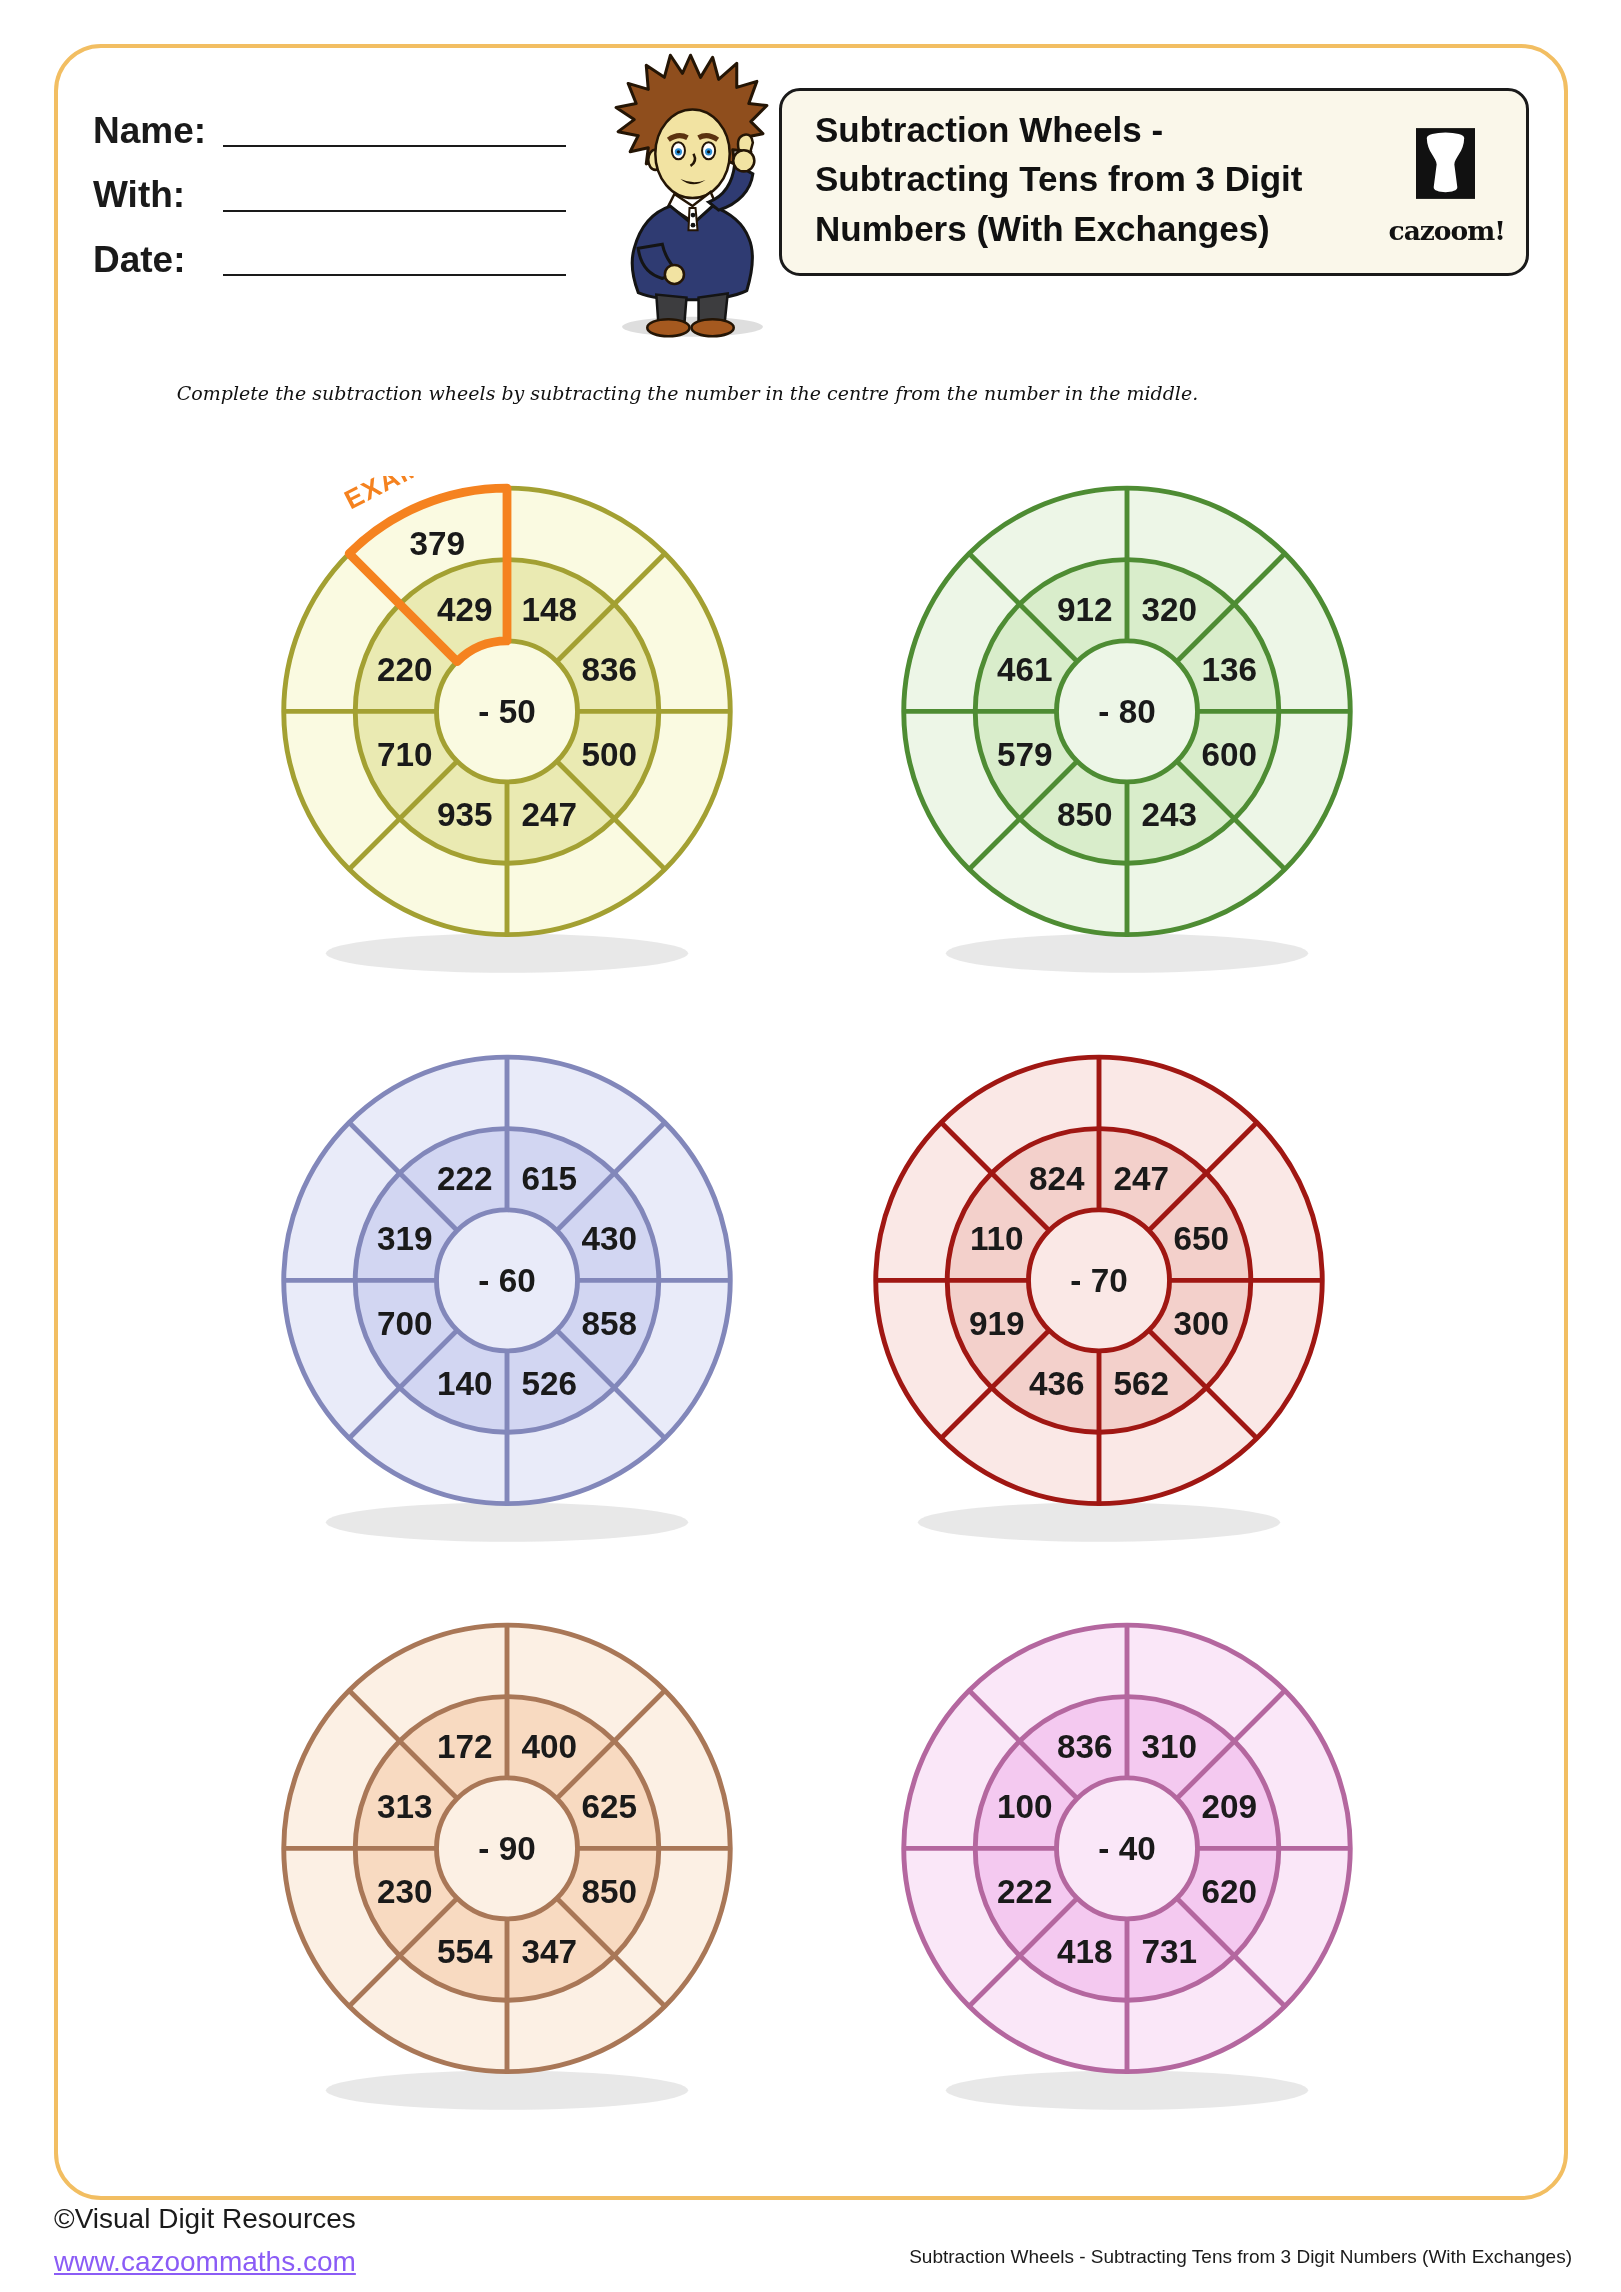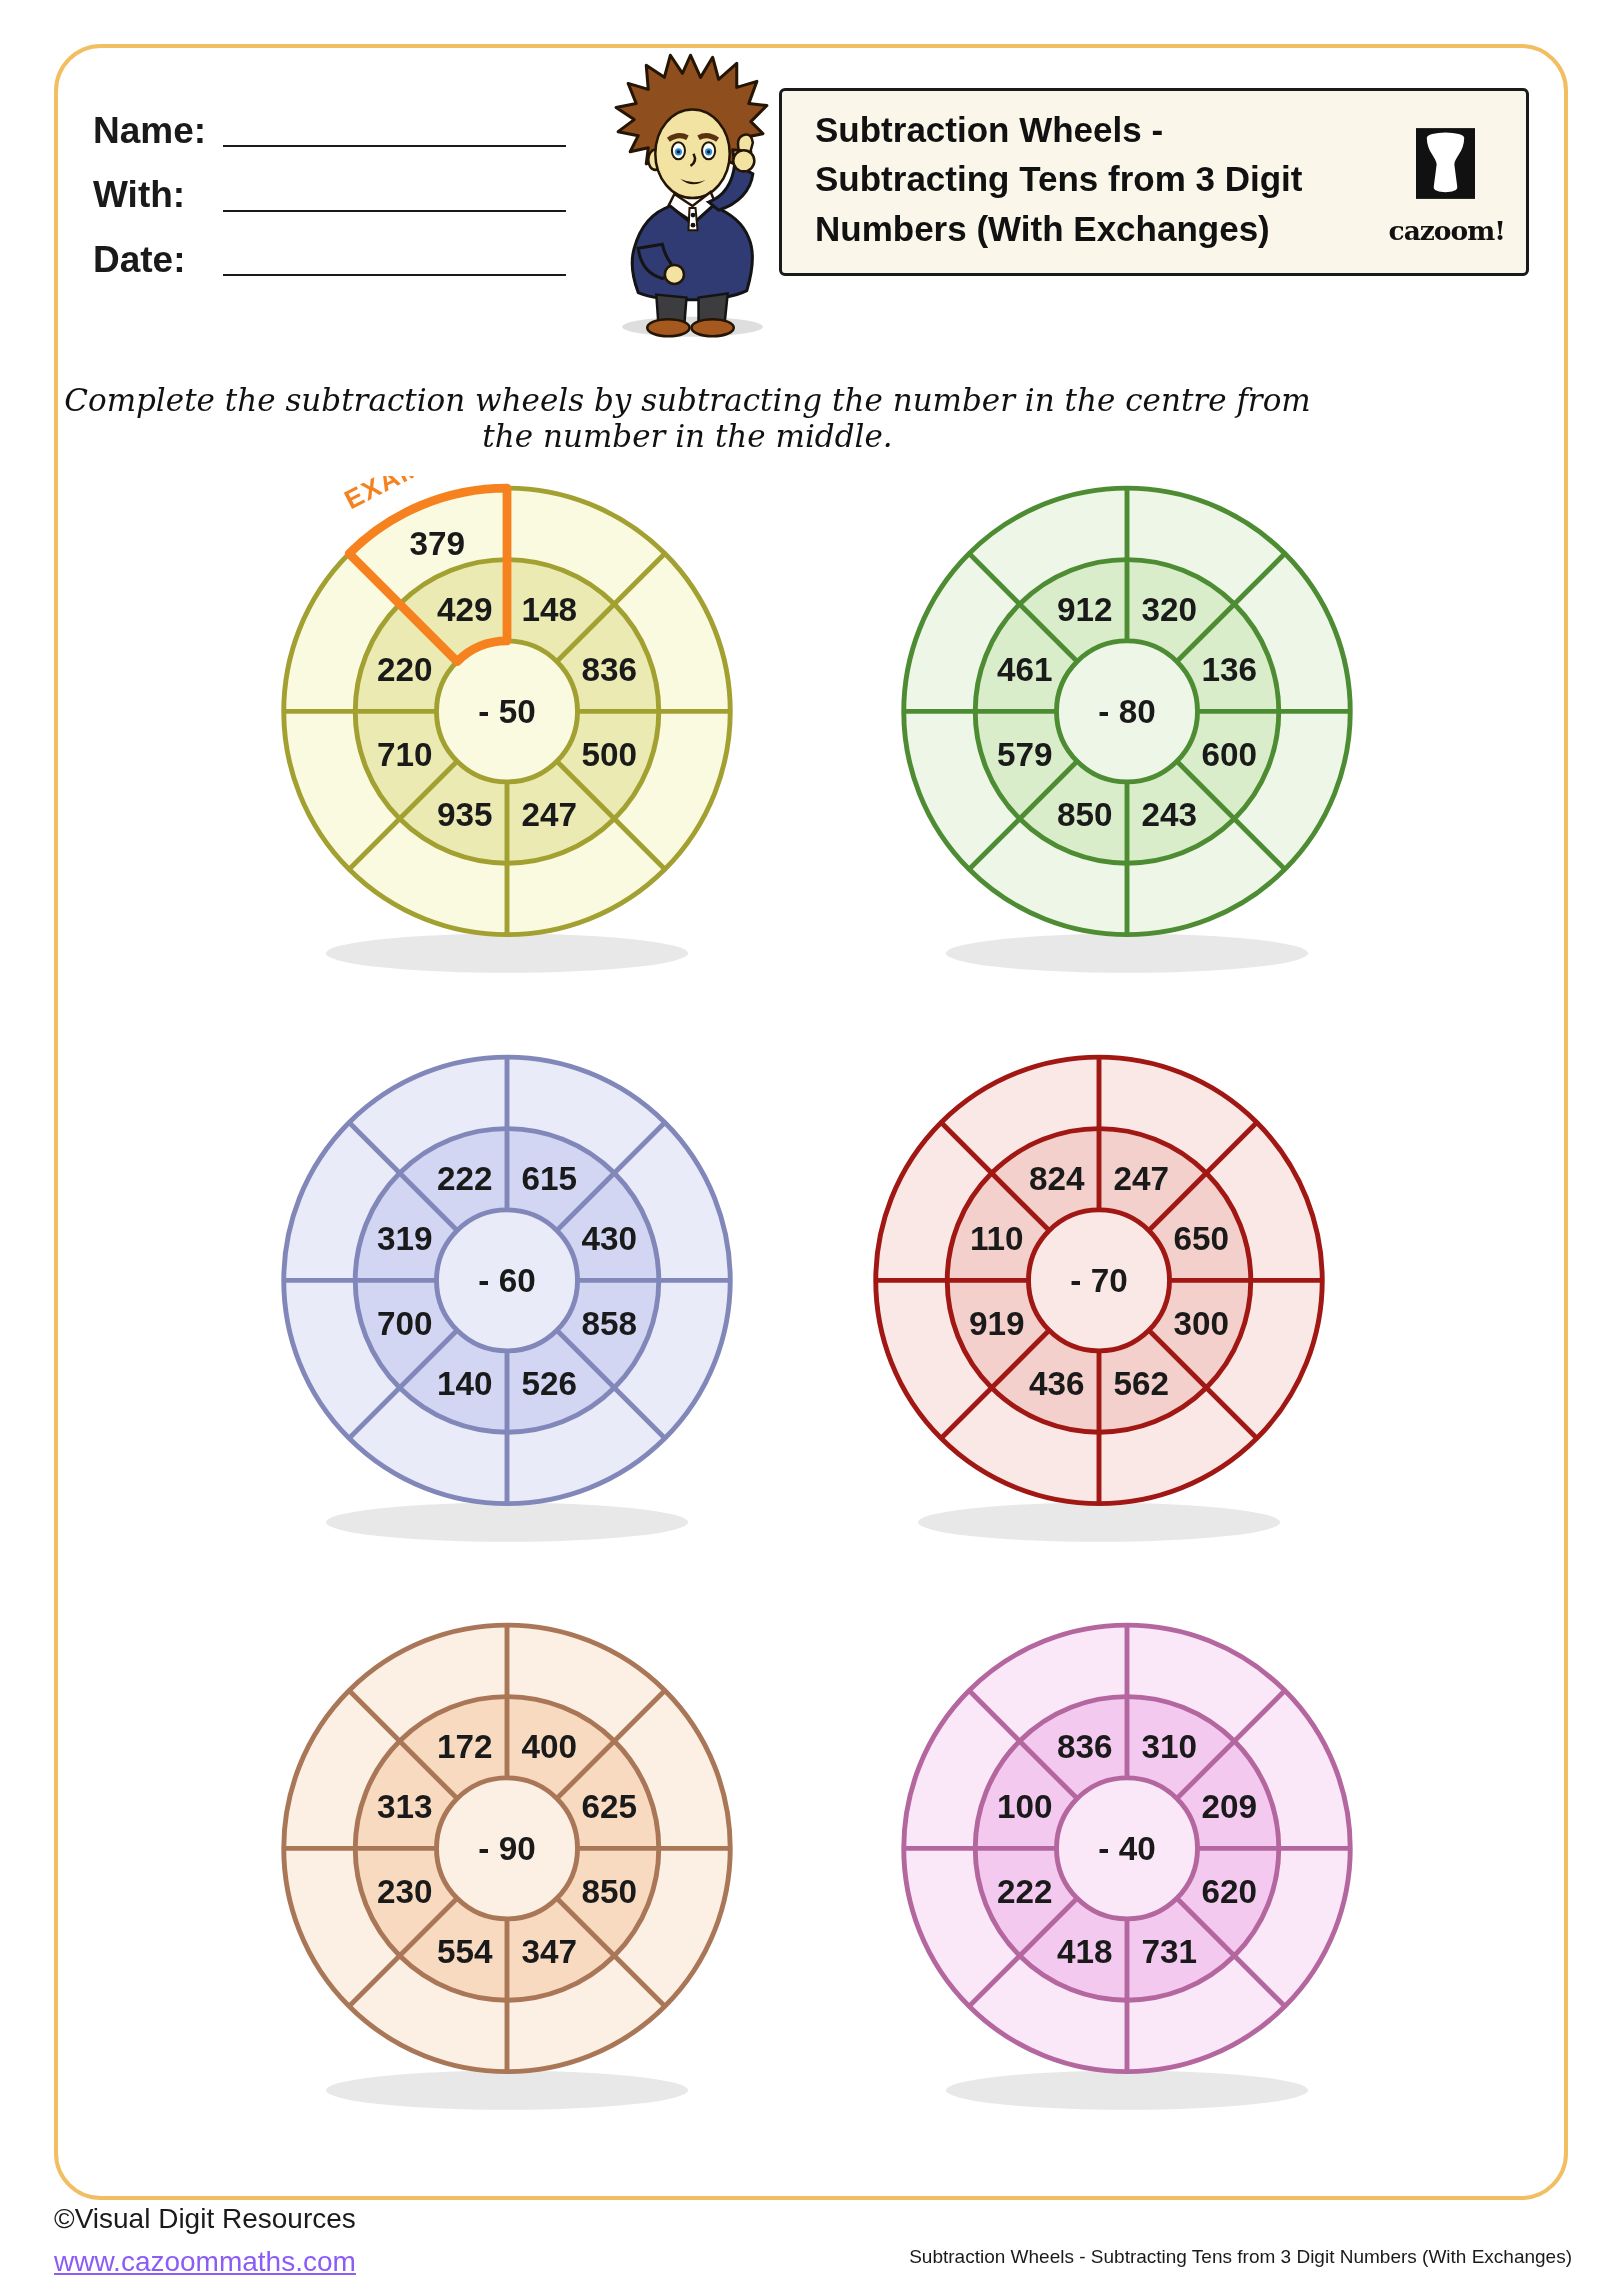--- a/index.html
+++ b/index.html
@@ -9,28 +9,28 @@
   }
   .sheet-border{
     position:absolute;left:54px;top:44px;width:1514px;height:2156px;
     box-sizing:border-box;border:4.9px solid #F2BE62;border-radius:47px;background:#fff;
   }
   .field-label{position:absolute;font-size:37px;font-weight:bold;color:#1a1a1a;}
   .field-line{position:absolute;left:223px;width:343px;height:0;border-bottom:2px solid #1a1a1a;}
   .mascot{position:absolute;left:600px;top:47px;width:181px;height:292px;}
   .title-box{
     position:absolute;left:779px;top:88px;width:750px;height:188px;box-sizing:border-box;
-    border:3.9px solid #1a1a1a;border-radius:6px;background:#FAF7EA;
+    border:3.9px solid #1a1a1a;border-radius:21px;background:#FAF7EA;
   }
   .title-text{position:absolute;left:33px;top:13.7px;width:549px;font-size:35px;font-weight:bold;line-height:1.42;color:#111;}
   .logo{position:absolute;right:23.5px;top:37px;width:114px;text-align:center;}
   .logo-word{font-family:"DejaVu Serif",serif;font-weight:bold;font-size:26.5px;color:#111;margin-top:12px;letter-spacing:-1px;}
   .instruction{
     position:absolute;left:59px;top:382px;width:1257px;text-align:center;
-    font-family:"DejaVu Serif",serif;font-style:italic;font-size:31px;color:#111;
+    font-family:"DejaVu Serif",serif;font-style:italic;font-size:19px;color:#111;
   }
   .wheel{position:absolute;width:470px;height:510px;}
   .f-copy{position:absolute;left:54px;top:2203px;font-size:28px;color:#1a1a1a;}
   .f-link{position:absolute;left:54px;top:2246px;font-size:28px;color:#8b5cf6;text-decoration:underline;cursor:pointer;}
   .f-title{position:absolute;left:461px;top:2246px;width:1111px;text-align:right;font-size:19px;color:#1a1a1a;white-space:nowrap;}
 </style>
 </head>
 <body>
 
 <div class="sheet-border"></div>

